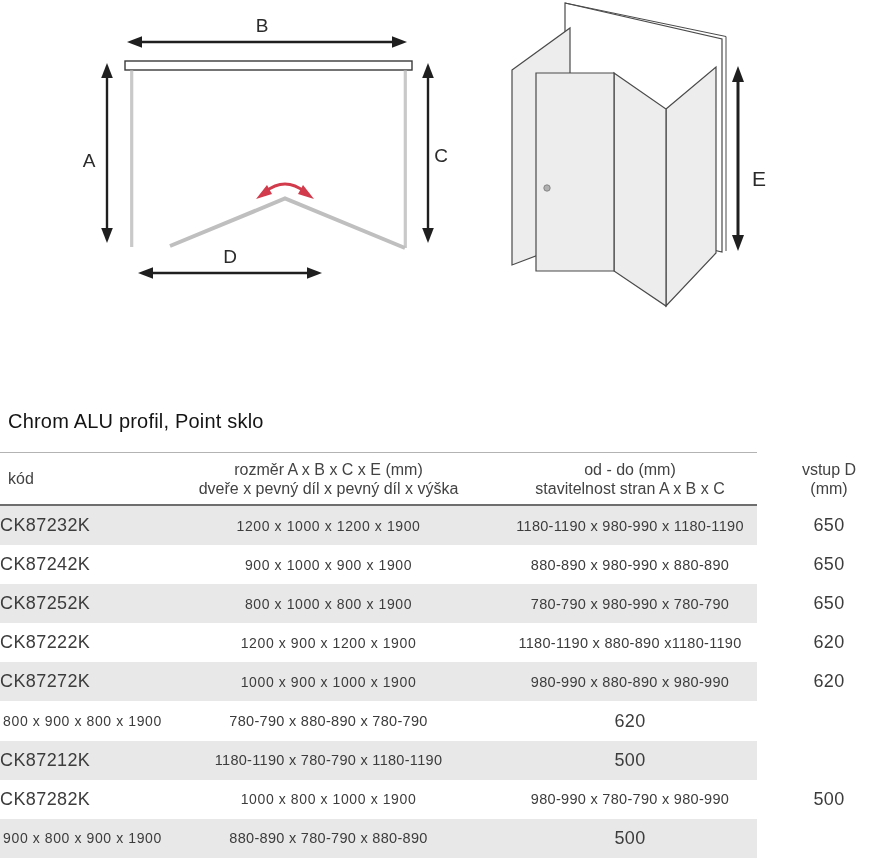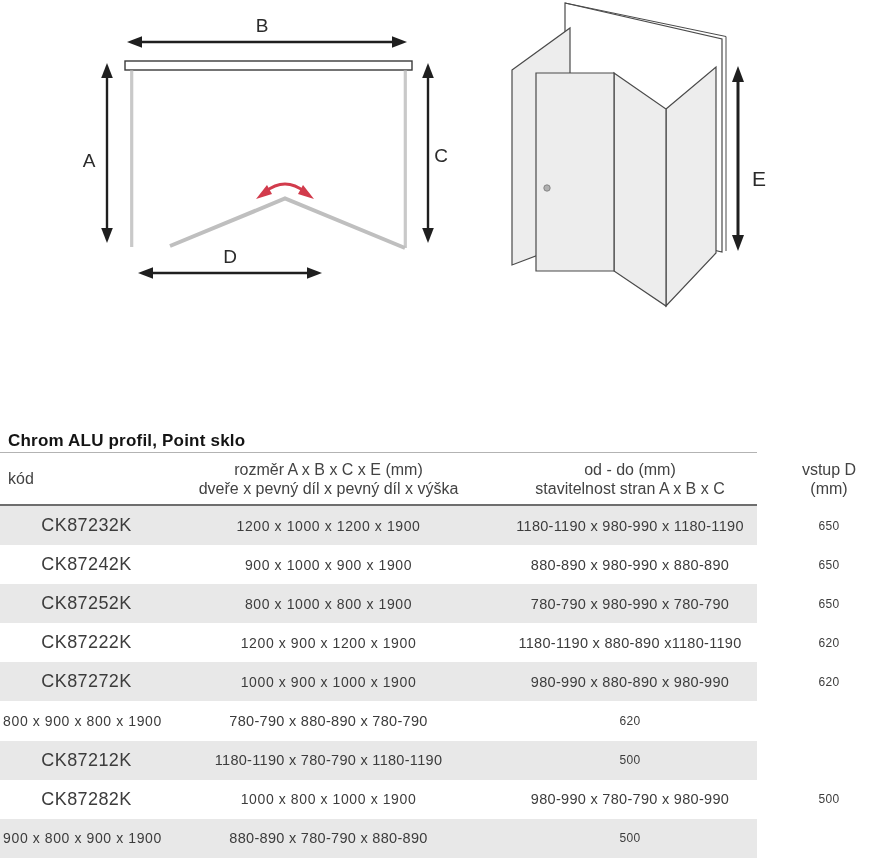--- a/index.html
+++ b/index.html
@@ -29,41 +29,41 @@
   .swing-arc{stroke:var(--accent-red);stroke-width:3;fill:none;}
   .swing-head{fill:var(--accent-red);}
   .panel{fill:var(--panel-fill);stroke:var(--outline-dark);stroke-width:1.2;}
   .panel-back{fill:#ffffff;stroke:var(--outline-dark);stroke-width:1.2;}
   .panel-edge{fill:none;stroke:var(--outline-dark);stroke-width:1;}
   .knob{fill:#b0b0b0;stroke:#777;stroke-width:0.8;}
   .e-line{stroke:#1f1f1f;stroke-width:3;}
   .e-label{font-size:21px;}
 
   .title{
-    position:absolute;left:8px;top:420px;font-size:17px;font-weight:700;color:#141414;
+    position:absolute;left:8px;top:397px;font-size:20px;font-weight:400;color:#141414;
     letter-spacing:0.2px;
   }
   .spec-table{position:absolute;left:0;top:452px;width:757px;}
   .thead{
     display:grid;grid-template-columns:165px 327px 276px 122px;
     height:54px;border-top:1px solid #b3b3b3;border-bottom:2px solid #6e6e6e;
     align-items:center;color:#434343;font-size:16px;line-height:19px;
   }
   .th{text-align:center;}
   .th-kod{text-align:left;padding-left:8px;}
   .tbody .tr{
     display:grid;grid-template-columns:165px 327px 276px 122px;
     height:39.1px;align-items:center;
   }
   .tbody .tr:nth-child(odd){background:var(--stripe);}
   .td{text-align:center;white-space:nowrap;}
-  .td-kod{text-align:center;padding-left:8px;font-size:18px;letter-spacing:0.4px;}
+  .td-kod{text-align:left;padding-left:0;font-size:18px;letter-spacing:0.4px;}
   .td-rozmer{font-size:14px;letter-spacing:0.6px;text-align:center;}
   .td-stav{font-size:14.5px;letter-spacing:0.3px;}
-  .td-vstup{font-size:12px;letter-spacing:0.4px;}
+  .td-vstup{font-size:18px;letter-spacing:0.4px;}
 </style>
 </head>
 <body>
 
 <svg class="diagram-top" viewBox="0 0 400 300">
 
   <g>
     <line class="dim-line" x1="80" y1="42" x2="334" y2="42"></line>
     <polygon class="dim-head" points="67,42 82,36.2 82,47.8"></polygon>
     <polygon class="dim-head" points="347,42 332,36.2 332,47.8"></polygon>

